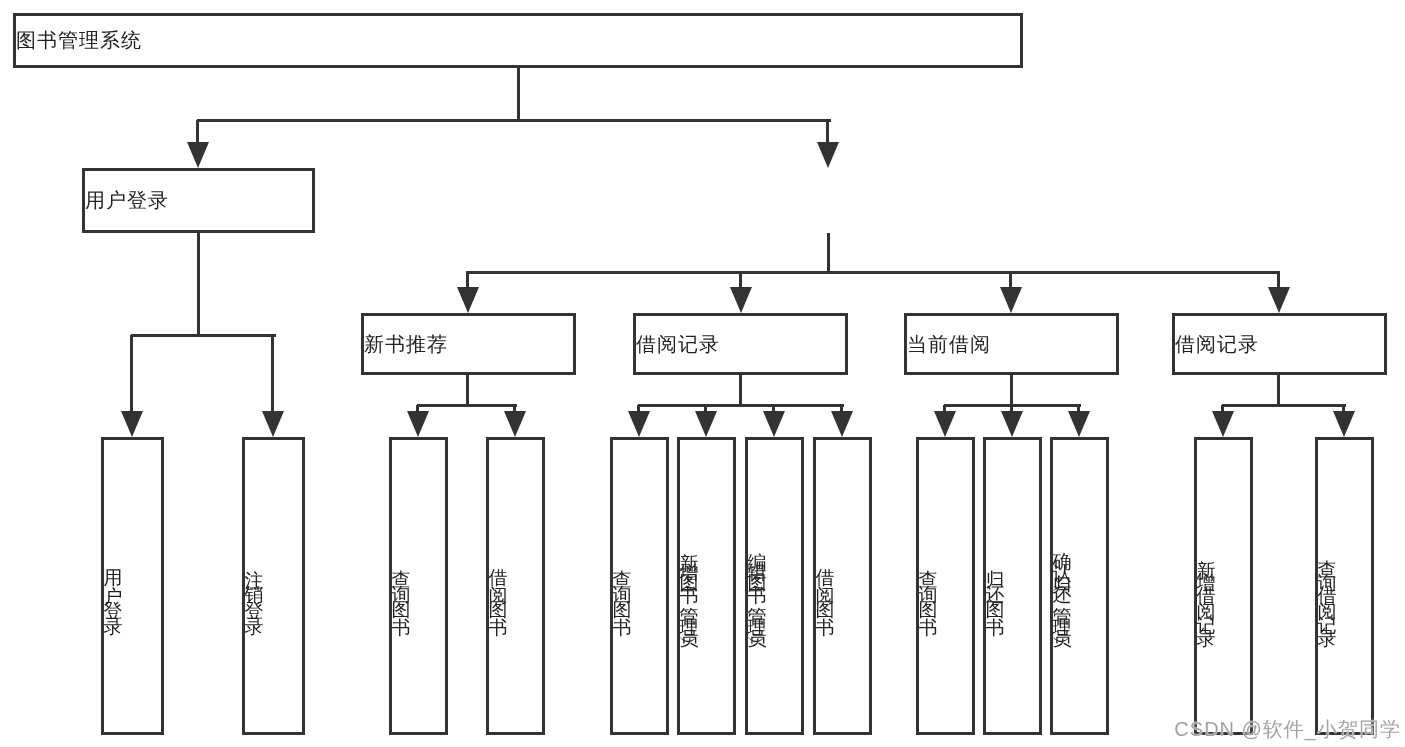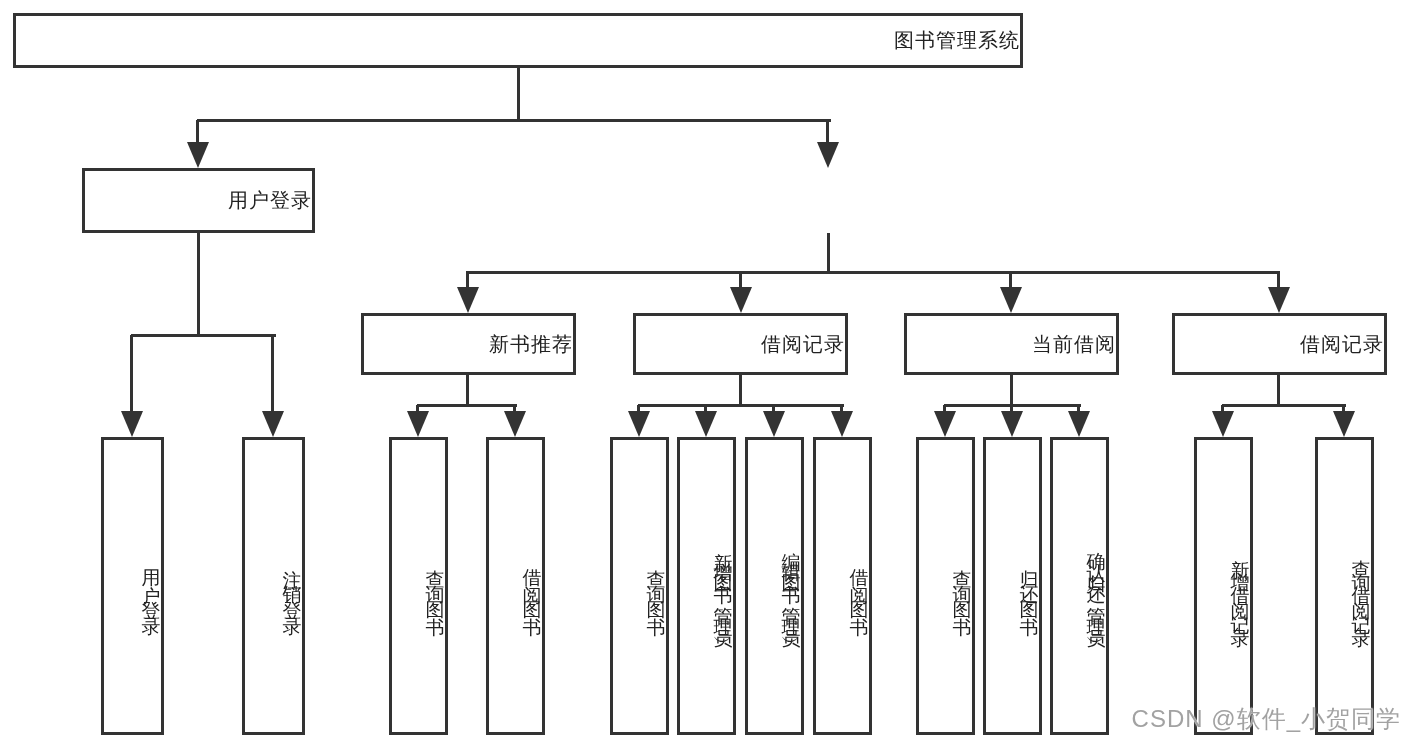--- a/index.html
+++ b/index.html
@@ -16,21 +16,21 @@
     position:relative;
     width:1405px;height:747px;
     background:var(--fill);
     overflow:hidden;
   }
   
   .node{
     position:absolute;
     background:var(--fill);
     border:3px solid var(--border);
-    display:flex;align-items:center;justify-content:flex-end;
+    display:flex;align-items:center;justify-content:flex-start;
     color:var(--text);
   }
   .node .lbl{
     font-size:20px;
     color:var(--text);
     letter-spacing:1px;
     white-space:nowrap;
   }
   
   .leaf .lbl{
@@ -62,22 +62,22 @@
   
   .vl{position:absolute;width:3px;background:var(--line);}
   .hl{position:absolute;height:3px;background:var(--line);}
   .ah{position:absolute;width:0;height:0;
       border-left:11px solid transparent;
       border-right:11px solid transparent;
       border-top:26px solid var(--line);}
 
   .watermark{
     position:absolute;
-    right:4px;bottom:12px;
-    font-size:24px;
+    right:4px;bottom:4px;
+    font-size:20px;
     color:var(--wm);
     text-shadow:0 0 2px #ffffff,0 0 1px #ffffff;
     letter-spacing:1px;
     white-space:nowrap;
   }
 </style>
 </head>
 <body>
 
 <div class="stage">

